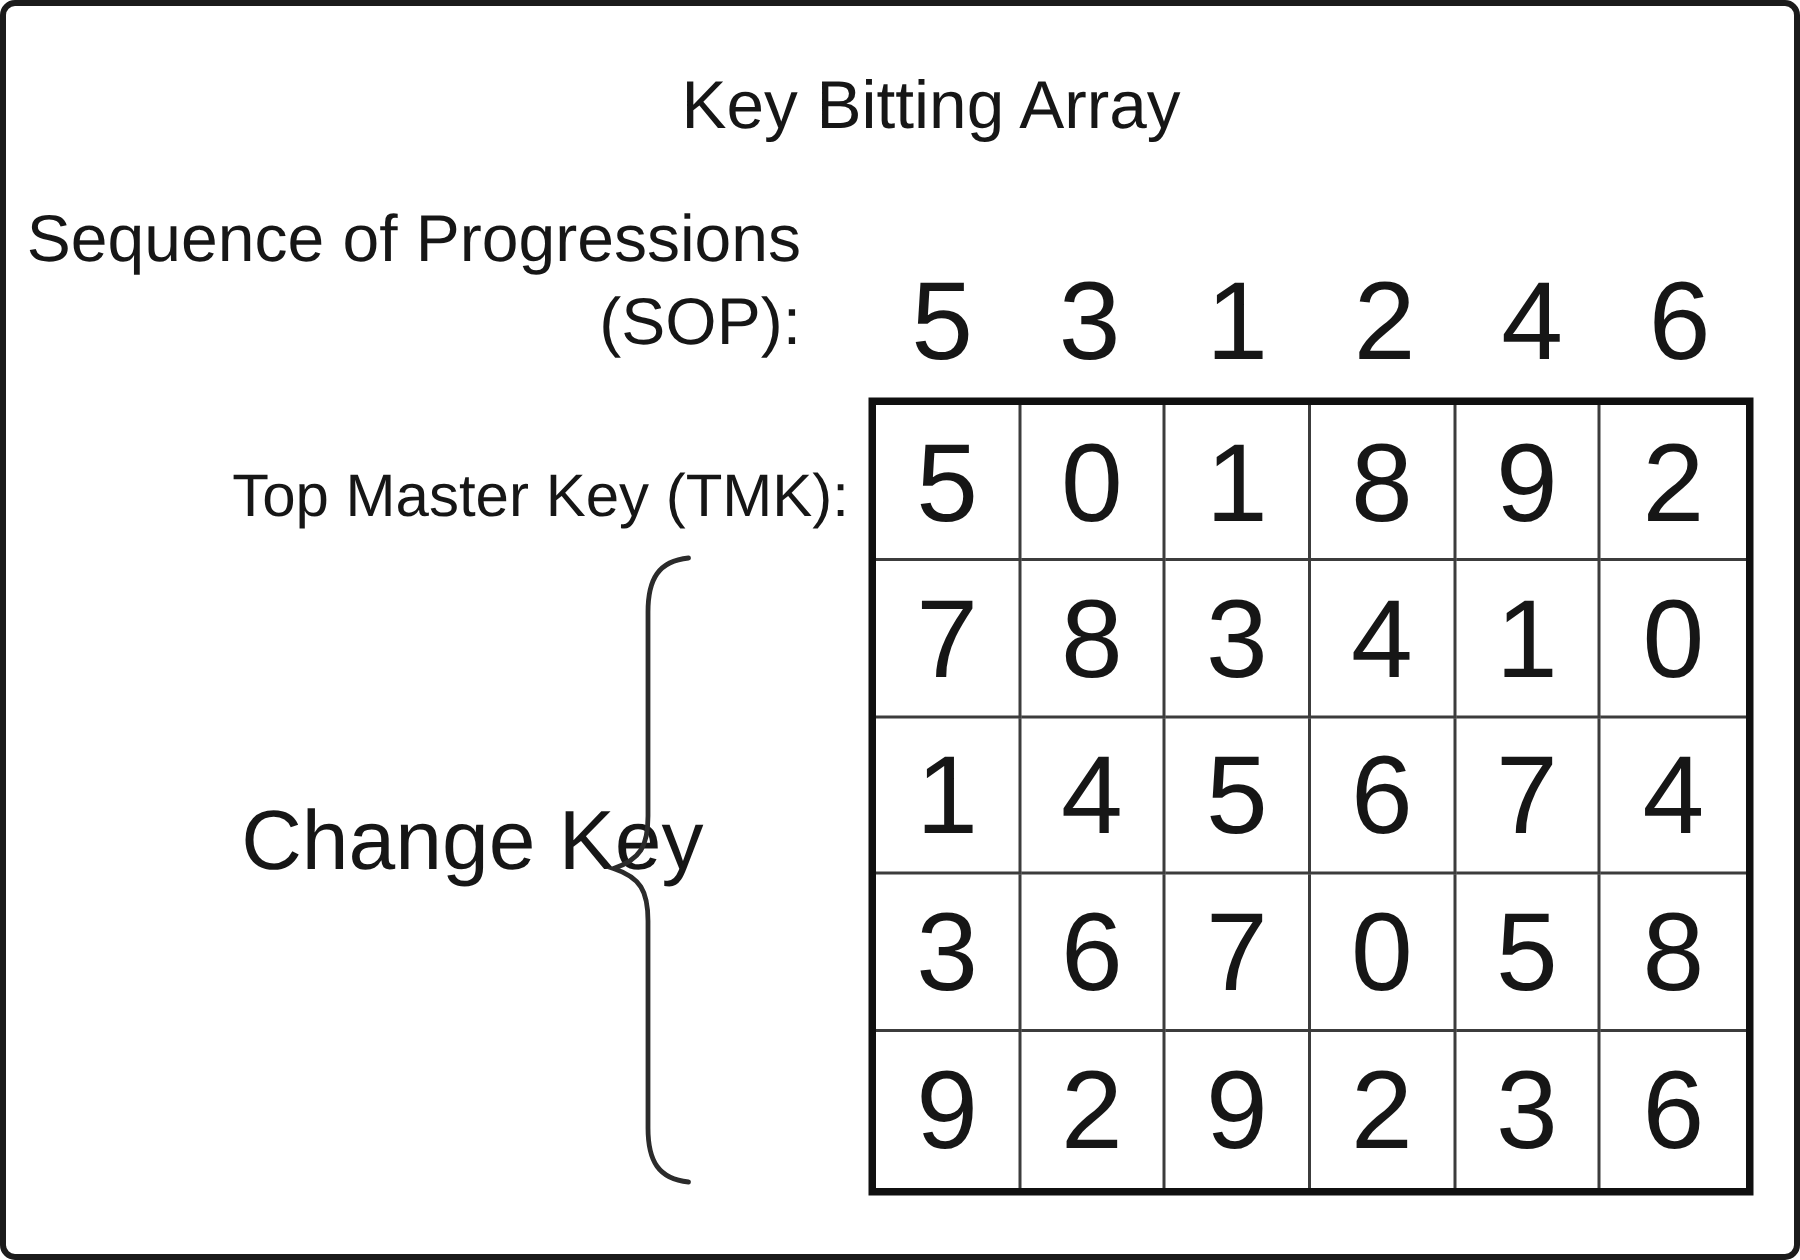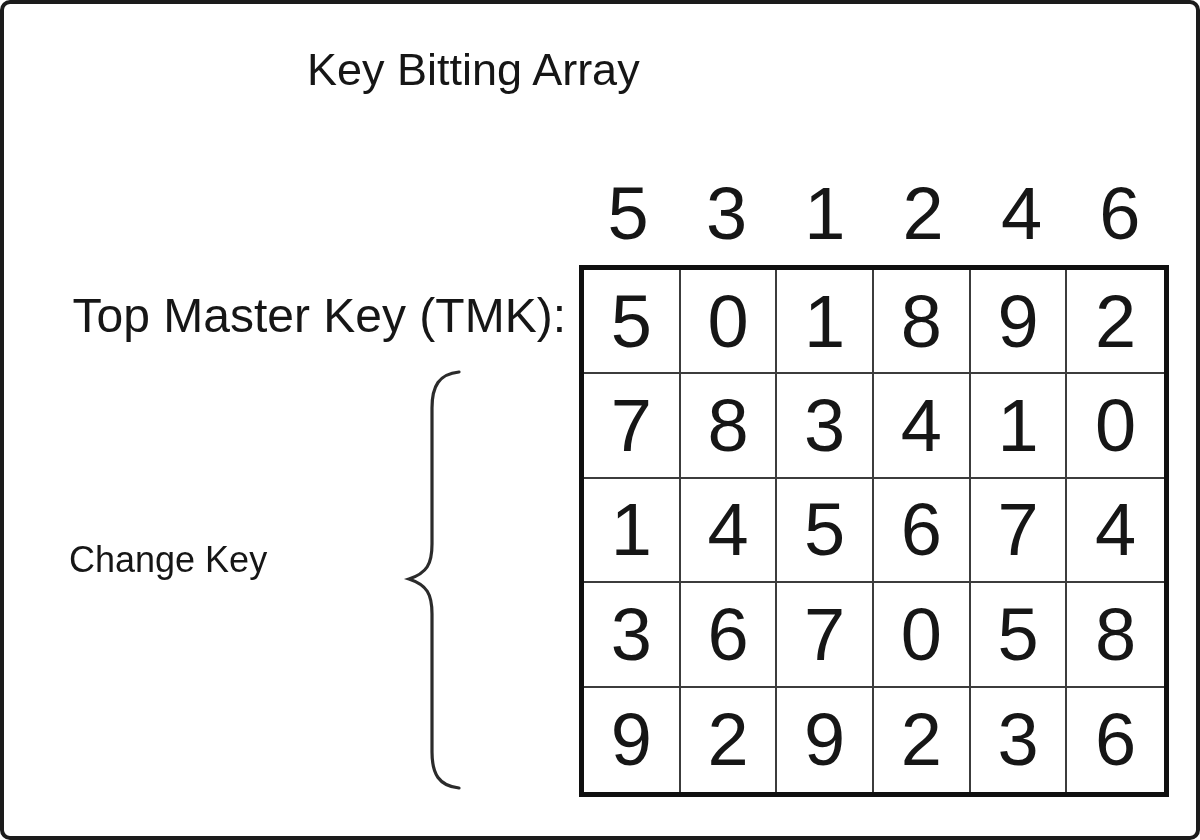--- a/index.html
+++ b/index.html
@@ -17,21 +17,21 @@
     border: 4px solid #1b1b1b;
     border-radius: 10px;
     overflow: hidden;
     color: #161616;
   }
   .title {
     position: absolute;
     left: 303px;
     top: 40px;
     width: 480px;
-    text-align: left;
+    text-align: right;
     font-size: 45px;
     letter-spacing: 0px;
     white-space: nowrap;
   }
   .sop-label {
     position: absolute;
     top: 128px;
     right: 662px;
     text-align: right;
     font-size: 44px;
@@ -48,34 +48,34 @@
   }
   .sop-cell {
     flex: 1 1 0;
     display: flex;
     align-items: center;
     justify-content: center;
     font-size: 74px;
   }
   .tmk-label {
     position: absolute;
-    top: 286px;
+    top: 301px;
     right: 630px;
     text-align: center;
-    font-size: 48px;
+    font-size: 40px;
     line-height: 52px;
     white-space: nowrap;
   }
   .ck-label {
     position: absolute;
     left: 65px;
     top: 526px;
     width: 400px;
-    text-align: left;
-    font-size: 36px;
+    text-align: right;
+    font-size: 56px;
     line-height: 59px;
   }
   .brace {
     position: absolute;
     left: 395px;
     top: 360px;
     width: 72px;
     height: 432px;
   }
   .kba-grid {
@@ -102,20 +102,24 @@
   .kba-cell.last-col { border-right: none; }
   .kba-cell.last-row { border-bottom: none; }
 </style>
 </head>
 <body>
 
 <div class="frame">
 
   <div class="title">Key Bitting Array</div>
 
+  <div class="sop-label">
+    <span>Sequence of Progressions</span><br>
+    <span>(SOP):</span>
+  </div>
 
   <div class="sop-row">
       <div class="sop-cell">5</div>
       <div class="sop-cell">3</div>
       <div class="sop-cell">1</div>
       <div class="sop-cell">2</div>
       <div class="sop-cell">4</div>
       <div class="sop-cell">6</div>
     </div>
 

